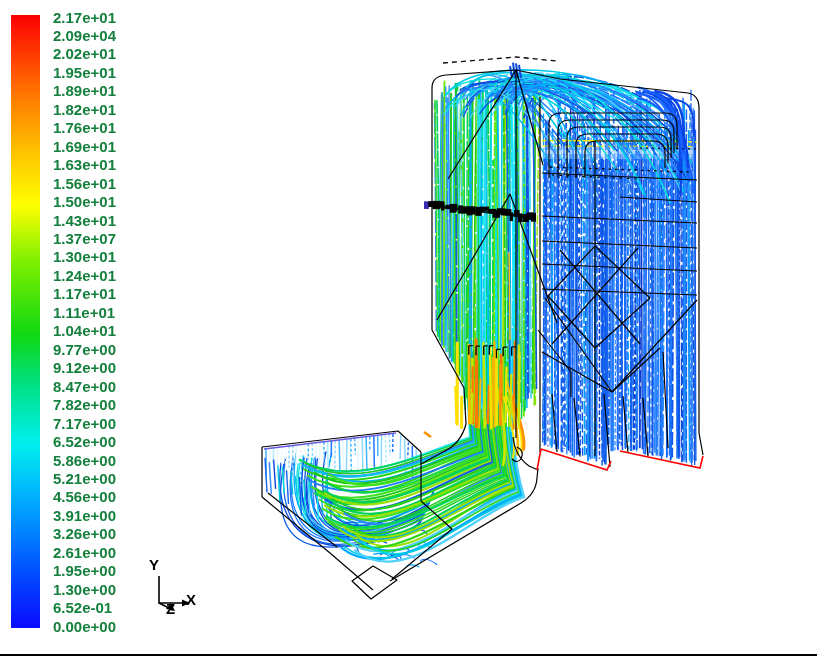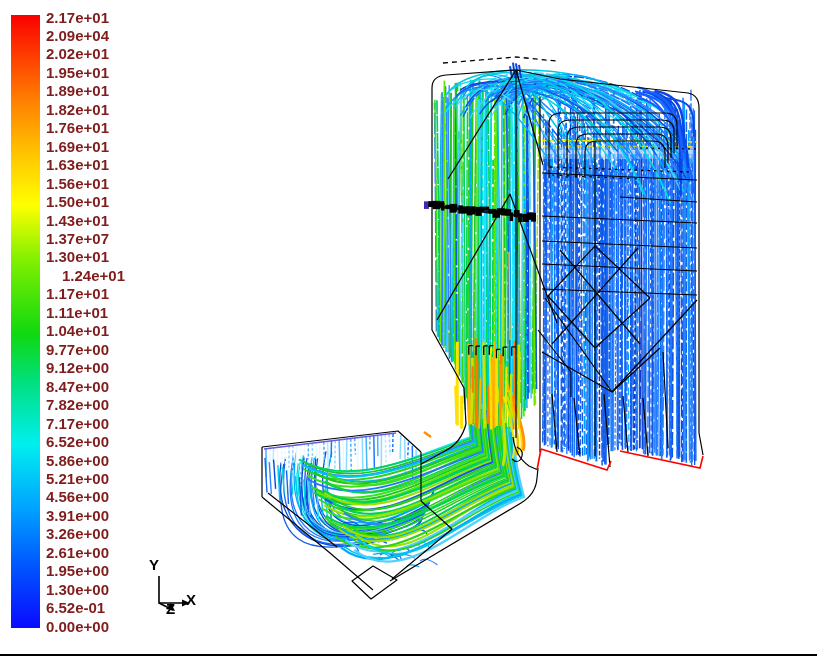--- a/index.html
+++ b/index.html
@@ -1,20 +1,20 @@
 <!DOCTYPE html>
 <html><head>
 <meta charset="utf-8">
 <style>
   html,body{margin:0;padding:0;background:#fff;}
   .stage{position:relative;width:817px;height:665px;background:#ffffff;overflow:hidden;
          font-family:"Liberation Sans",sans-serif;}
   #scene{position:absolute;left:0;top:0;}
-  .legend-tick{position:absolute;left:46px;height:18px;line-height:18px;
-               font:bold 15px "Liberation Sans",sans-serif;color:#7f1d1d;white-space:nowrap;}
+  .legend-tick{position:absolute;left:53px;height:18px;line-height:18px;
+               font:bold 15px "Liberation Sans",sans-serif;color:#15803d;white-space:nowrap;}
   #colorbar{position:absolute;left:11px;top:15px;width:29px;height:613px;}
   .triad-label{position:absolute;font:bold 15px "Liberation Sans",sans-serif;color:#000;}
   #bottom-rule{position:absolute;left:0;top:654px;width:817px;height:2px;background:#000;}
 </style>
 </head>
 <body>
 
 <div class="stage">
 
   <svg id="scene" width="817" height="665" viewBox="0 0 817 665">
@@ -657,21 +657,21 @@
       <div class="legend-tick" style="top: 82.34px;">1.89e+01</div>
       <div class="legend-tick" style="top: 100.8px; text-align: right;">1.82e+01</div>
       <div class="legend-tick" style="top: 119.26px;">1.76e+01</div>
       <div class="legend-tick" style="top: 137.72px;">1.69e+01</div>
       <div class="legend-tick" style="top: 156.18px;">1.63e+01</div>
       <div class="legend-tick" style="top: 174.64px;">1.56e+01</div>
       <div class="legend-tick" style="top: 193.1px;">1.50e+01</div>
       <div class="legend-tick" style="top: 211.56px;">1.43e+01</div>
       <div class="legend-tick" style="top: 230.02px;">1.37e+07</div>
       <div class="legend-tick" style="top: 248.48px;">1.30e+01</div>
-      <div class="legend-tick" style="top: 266.94px; margin-left: 16px;">1.24e+01</div>
+      <div class="legend-tick" style="top: 266.94px;">1.24e+01</div>
       <div class="legend-tick" style="top: 285.4px;">1.17e+01</div>
       <div class="legend-tick" style="top: 303.86px;">1.11e+01</div>
       <div class="legend-tick" style="top: 322.32px; text-align: center;">1.04e+01</div>
       <div class="legend-tick" style="top: 340.78px;">9.77e+00</div>
       <div class="legend-tick" style="top: 359.24px;">9.12e+00</div>
       <div class="legend-tick" style="top: 377.7px;">8.47e+00</div>
       <div class="legend-tick" style="top: 396.16px;">7.82e+00</div>
       <div class="legend-tick" style="top: 414.62px;">7.17e+00</div>
       <div class="legend-tick" style="top: 433.08px;">6.52e+00</div>
       <div class="legend-tick" style="top: 451.54px;">5.86e+00</div>

